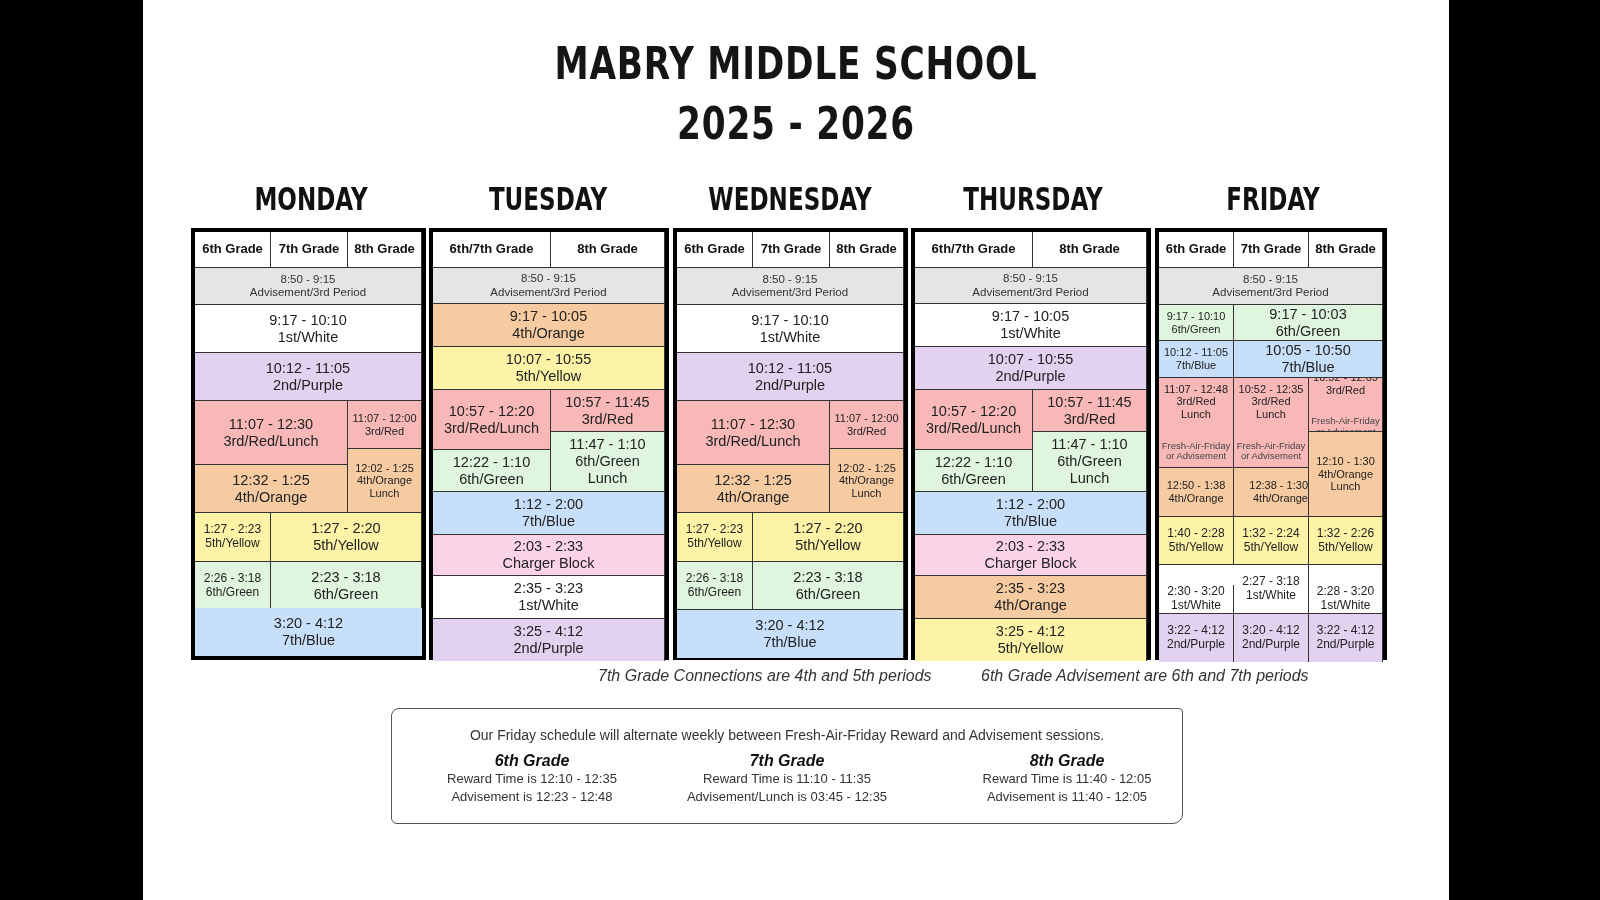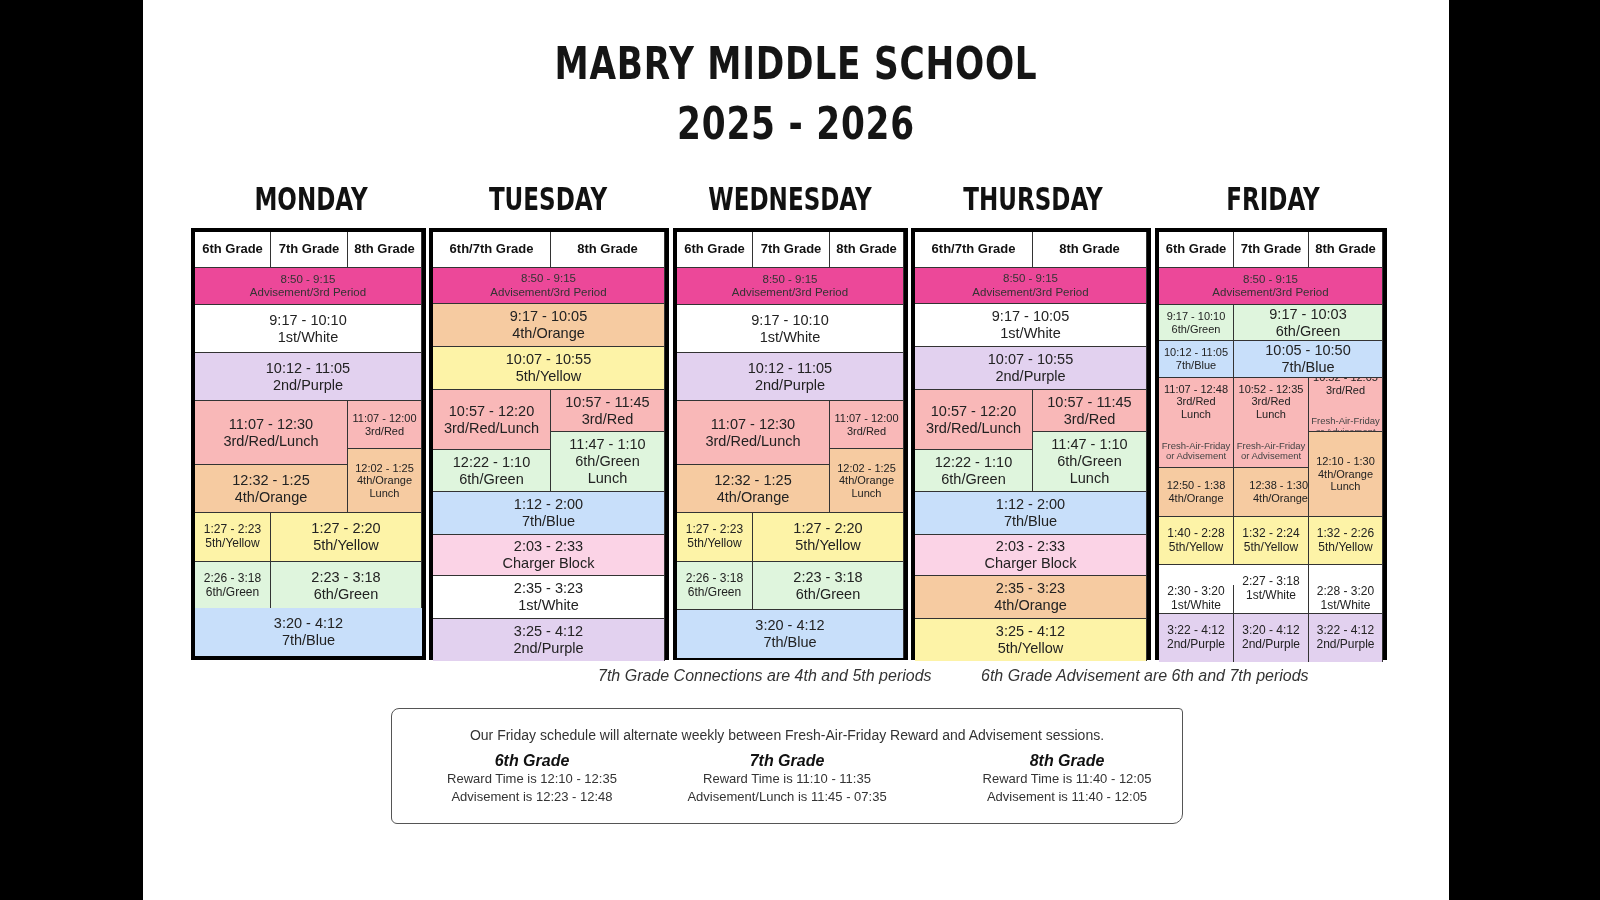--- a/index.html
+++ b/index.html
@@ -5,21 +5,21 @@
   html,body{margin:0;padding:0;}
   body{width:1600px;height:900px;background:#000;position:relative;overflow:hidden;font-family:"Liberation Sans",sans-serif;color:#222;}
   .page{position:absolute;left:143px;top:0;width:1306px;height:900px;background:#fff;}
   .title{position:absolute;left:0;width:100%;text-align:center;font-family:"DejaVu Sans",sans-serif;font-weight:bold;color:#151515;letter-spacing:1px;transform:scaleX(0.78);}
   .title.t1{top:38px;font-size:44px;}
   .title.t2{top:98px;font-size:44px;}
   .dayname{position:absolute;top:180px;font-family:"DejaVu Sans",sans-serif;font-weight:bold;font-size:32px;color:#111;text-align:center;transform:scaleX(0.72);}
   .tbl{position:absolute;top:228px;border:4px solid #000;background:#fff;box-sizing:border-box;display:grid;}
   .c{border-right:1px solid #333;border-bottom:1px solid #333;display:flex;flex-direction:column;align-items:center;justify-content:center;text-align:center;line-height:1.15;overflow:hidden;box-sizing:border-box;}
   .hd{font-weight:bold;font-size:13px;background:#fff;color:#111;}
-  .adv{background:#ec4899;font-size:11.5px;color:#333;}
+  .adv{background:#e5e5e5;font-size:11.5px;color:#333;}
   .big{font-size:14.5px;}
   .sm{font-size:12px;}
   .xs{font-size:11px;}
   .note{font-size:9.5px;color:#444;margin-top:20px;}
   .white{background:#ffffff;}
   .purple{background:#e2d1ef;}
   .red{background:#f9b8b8;}
   .orange{background:#f6cba1;}
   .yellow{background:#fdf3a7;}
   .green{background:#dff5dd;}
@@ -354,21 +354,21 @@
   <div class="box">
     <div class="msg">Our Friday schedule will alternate weekly between Fresh-Air-Friday Reward and Advisement sessions.</div>
     <div class="col" style="left:10px;">
       <div class="gh">6th Grade</div>
       <div class="gl">Reward Time is 12:10 - 12:35</div>
       <div class="gl">Advisement is 12:23 - 12:48</div>
     </div>
     <div class="col" style="left:265px;">
       <div class="gh">7th Grade</div>
       <div class="gl">Reward Time is 11:10 - 11:35</div>
-      <div class="gl">Advisement/Lunch is 11:45 - 07:35</div>
+      <div class="gl">Advisement/Lunch is 03:45 - 12:35</div>
     </div>
     <div class="col" style="left:545px;">
       <div class="gh">8th Grade</div>
       <div class="gl">Reward Time is 11:40 - 12:05</div>
       <div class="gl">Advisement is 11:40 - 12:05</div>
     </div>
   </div>
 </div>
 
 </body></html>

